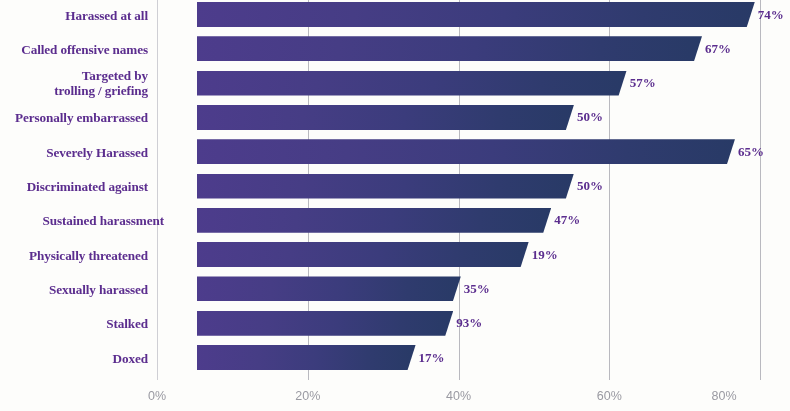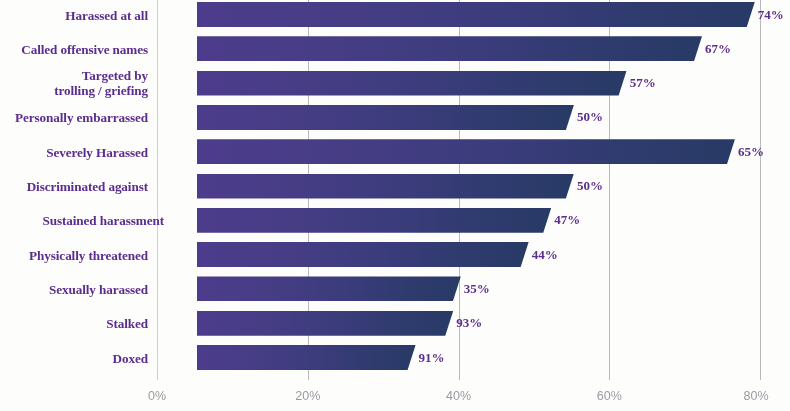--- a/index.html
+++ b/index.html
@@ -145,47 +145,47 @@
         <div class="row-label">Sustained harassment</div>
         <div class="bar-wrap" style="width: 354.262px;">
           <div class="bar"></div>
           <div class="bar-value">47%</div>
         </div>
       </div>
       <div class="row" style="top: 242.1px;">
         <div class="row-label">Physically threatened</div>
         <div class="bar-wrap" style="width: 331.65px;">
           <div class="bar"></div>
-          <div class="bar-value">44%</div>
+          <div class="bar-value">19%</div>
         </div>
       </div>
       <div class="row" style="top: 276.4px;">
         <div class="row-label">Sexually harassed</div>
         <div class="bar-wrap" style="width: 263.812px;">
           <div class="bar"></div>
           <div class="bar-value">35%</div>
         </div>
       </div>
       <div class="row" style="top: 310.7px;">
         <div class="row-label">Stalked</div>
         <div class="bar-wrap" style="width: 256.275px;">
           <div class="bar"></div>
           <div class="bar-value">93%</div>
         </div>
       </div>
       <div class="row" style="top: 345px;">
         <div class="row-label">Doxed</div>
         <div class="bar-wrap" style="width: 218.587px;">
           <div class="bar"></div>
-          <div class="bar-value">91%</div>
+          <div class="bar-value">17%</div>
         </div>
       </div>
     </div>
 
   <div class="x-axis">
       <div class="x-tick" style="left: 157px;">0%</div>
       <div class="x-tick" style="left: 307.75px;">20%</div>
       <div class="x-tick" style="left: 458.5px;">40%</div>
       <div class="x-tick" style="left: 609.25px;">60%</div>
-      <div class="x-tick" style="left: 756px;">80%</div>
+      <div class="x-tick" style="left: 724px;">80%</div>
     </div>
 
 </div>
 
 </body></html>

